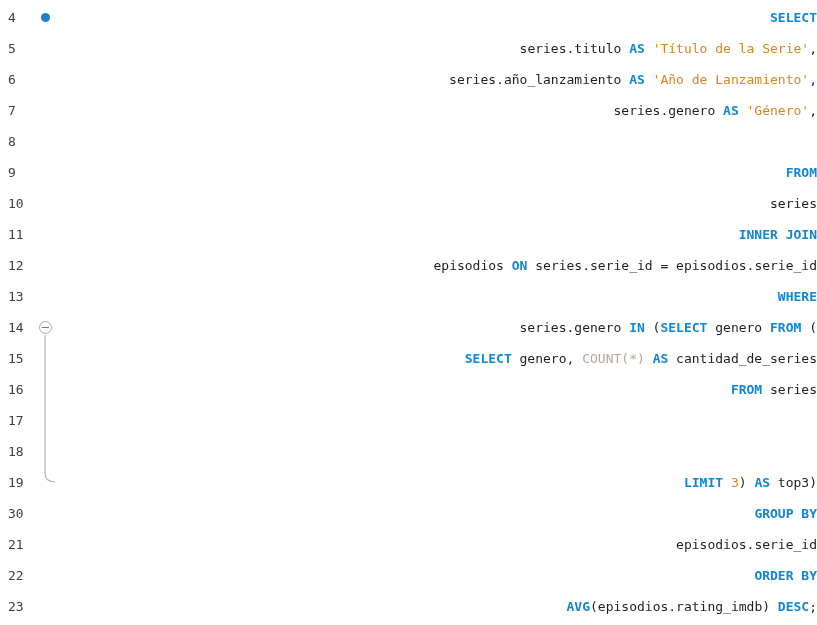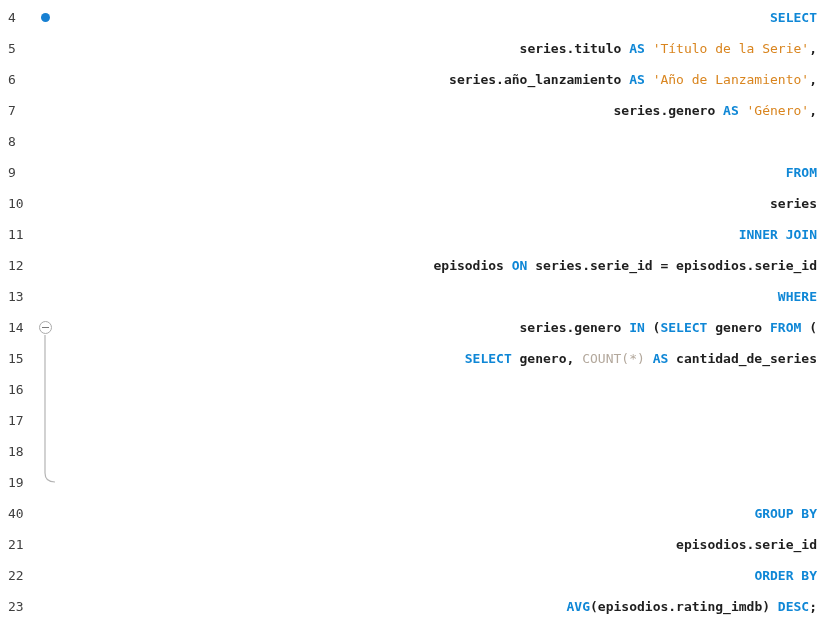--- a/index.html
+++ b/index.html
@@ -24,21 +24,21 @@
     position:relative;
   }
   .code{
     flex:1 1 auto;
     padding-left:15px;
     white-space:pre;
     color:var(--text,#1f1f1f);
     text-align:right;
   }
   .tok-kw{color:var(--keyword,#0f87d6);font-weight:bold;}
-  .tok-id{color:var(--text,#1f1f1f);font-weight:bold;}
+  .tok-id{color:var(--text,#1f1f1f);}
   .tok-str{color:var(--string,#d9851f);}
   .tok-num{color:var(--number,#d9851f);}
   .tok-fn{color:var(--function,#b3a89c);}
   .stmt-dot{
     width:9px;height:9px;border-radius:50%;
     background:var(--statement_dot,#1780d2);
   }
   .fold-box{
     width:13px;height:13px;border-radius:50%;
     border:1px solid #ababab;background:#ffffff;
@@ -120,35 +120,37 @@
         <div class="code"><span class="tok-id">      series.genero </span><span class="tok-kw">IN</span><span class="tok-id"> (</span><span class="tok-kw">SELECT</span><span class="tok-id"> genero </span><span class="tok-kw">FROM</span><span class="tok-id"> (</span></div>
       </div>
       <div class="row">
         <div class="lnum">15</div>
         <div class="marker"></div>
         <div class="code"><span class="tok-id">                             </span><span class="tok-kw">SELECT</span><span class="tok-id"> genero, </span><span class="tok-fn">COUNT(*)</span><span class="tok-id"> </span><span class="tok-kw">AS</span><span class="tok-id"> cantidad_de_series</span></div>
       </div>
       <div class="row">
         <div class="lnum">16</div>
         <div class="marker"></div>
+        <div class="code"><span class="tok-id">                             </span><span class="tok-kw">FROM</span><span class="tok-id"> series</span></div>
       </div>
       <div class="row">
         <div class="lnum">17</div>
         <div class="marker"></div>
       </div>
       <div class="row">
         <div class="lnum">18</div>
         <div class="marker"></div>
       </div>
       <div class="row">
         <div class="lnum">19</div>
         <div class="marker"></div>
+        <div class="code"><span class="tok-id">                             </span><span class="tok-kw">LIMIT</span><span class="tok-id"> </span><span class="tok-num">3</span><span class="tok-id">) </span><span class="tok-kw">AS</span><span class="tok-id"> top3)</span></div>
       </div>
       <div class="row">
-        <div class="lnum">40</div>
+        <div class="lnum">30</div>
         <div class="marker"></div>
         <div class="code"><span class="tok-kw">GROUP BY</span></div>
       </div>
       <div class="row">
         <div class="lnum">21</div>
         <div class="marker"></div>
         <div class="code"><span class="tok-id">      episodios.serie_id</span></div>
       </div>
       <div class="row">
         <div class="lnum">22</div>

